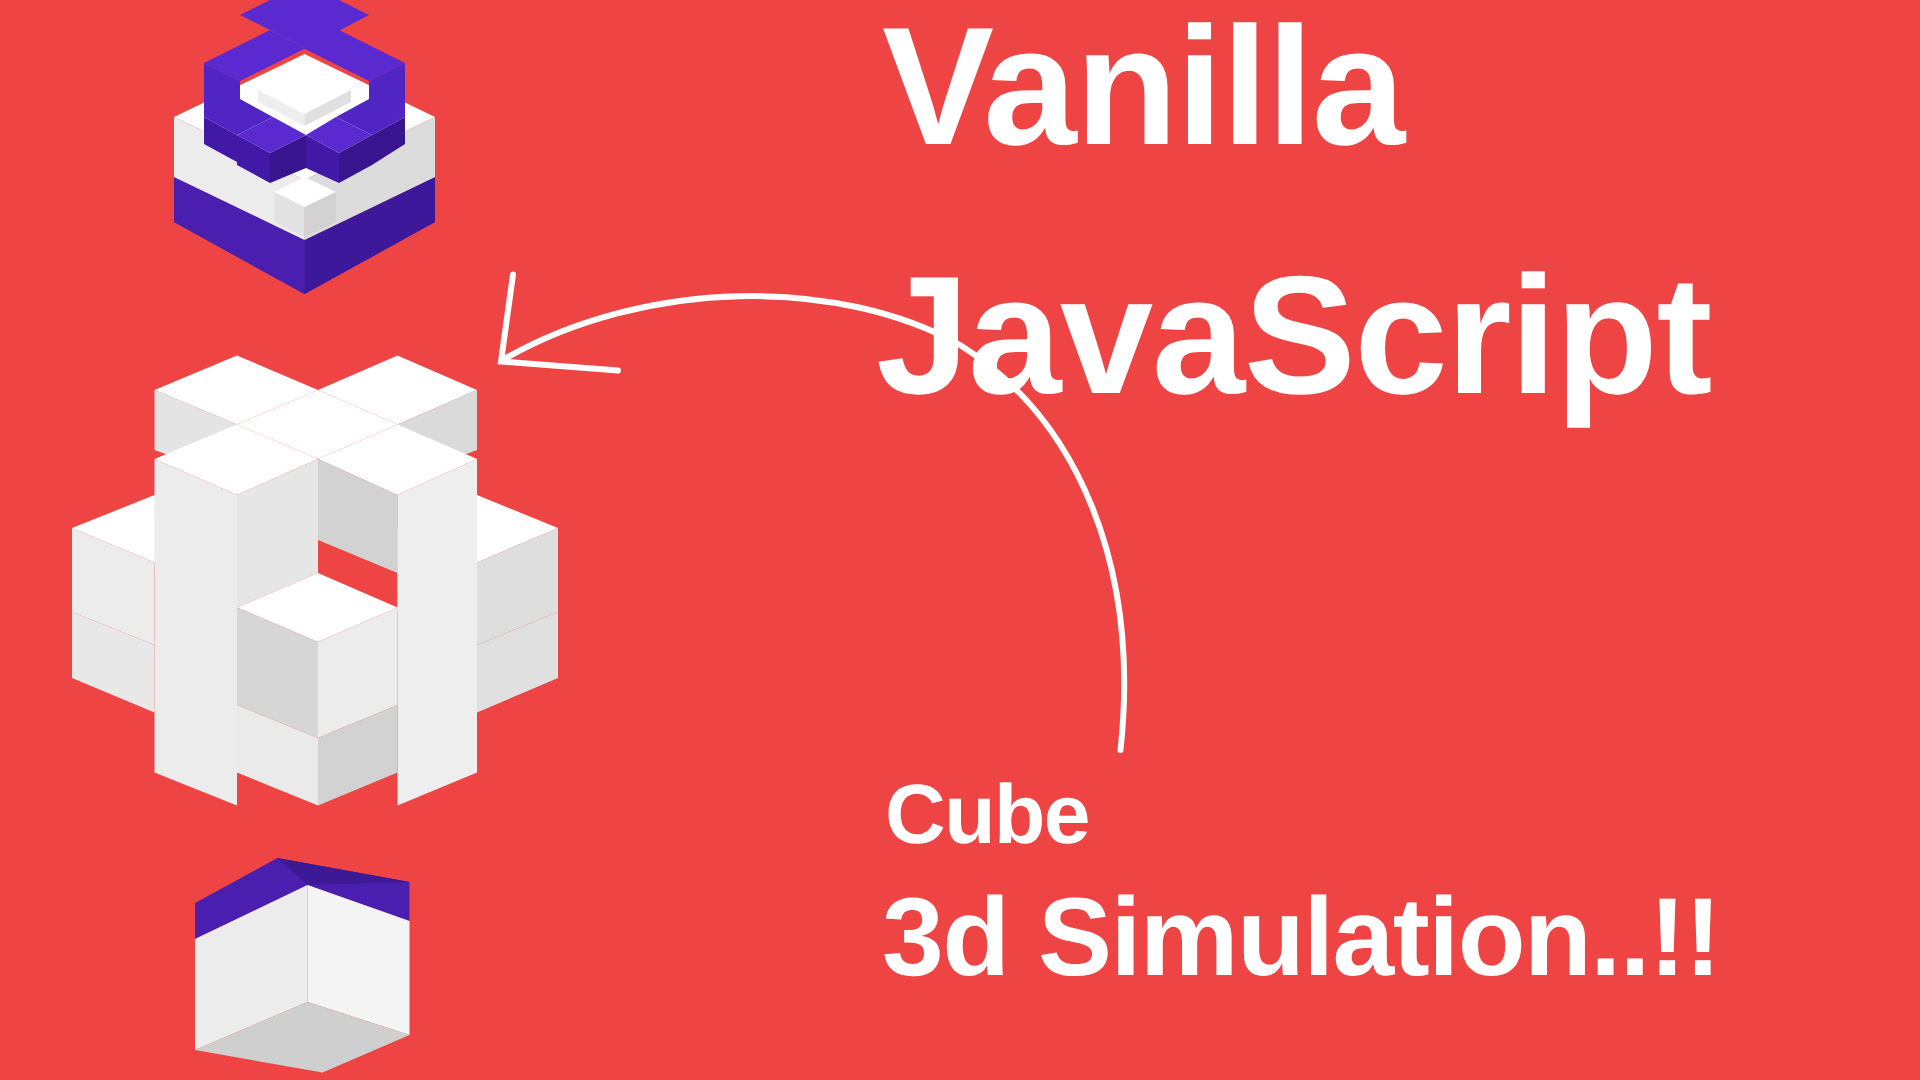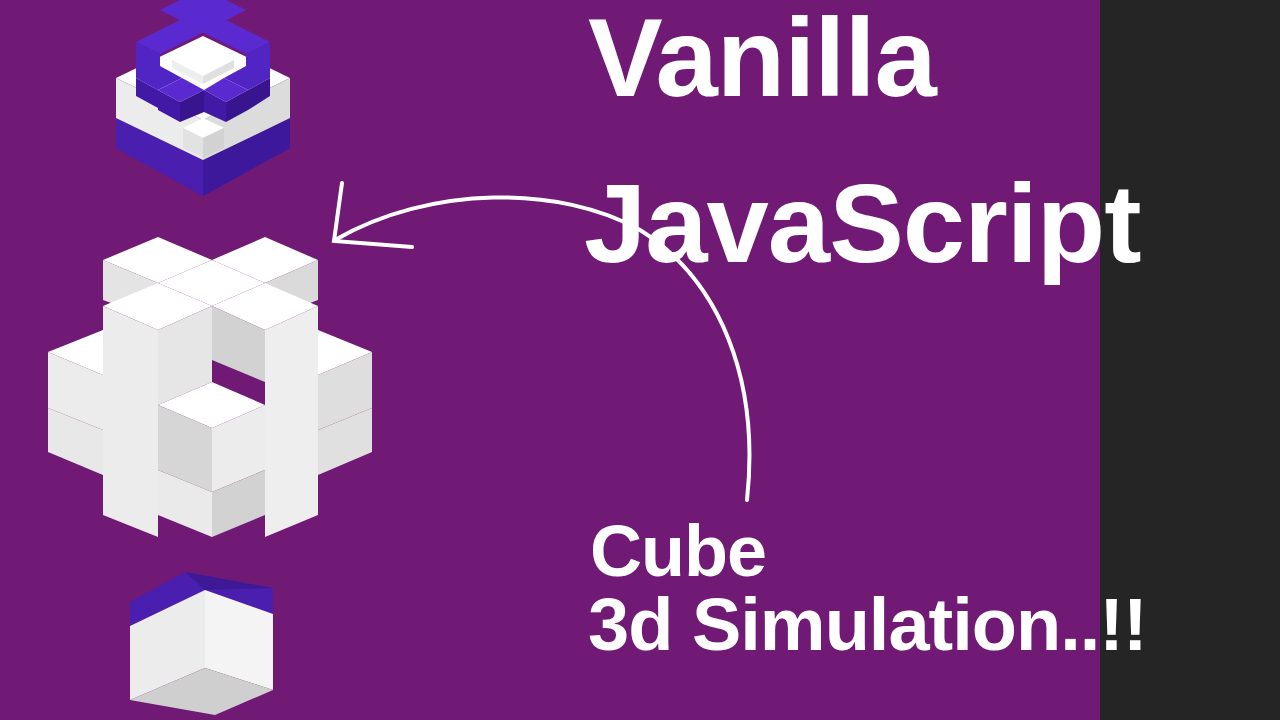--- a/index.html
+++ b/index.html
@@ -5,23 +5,23 @@
     html, body {
       margin: 0;
       padding: 0;
       width: 1280px;
       height: 720px;
       overflow: hidden;
       background: #252525;
     }
     .stage {
       position: relative;
-      width: 1100px;
+      width: 1280px;
       height: 720px;
-      background: #701a75;
+      background: #ef4444;
     }
     .art {
       position: absolute;
       left: 0;
       top: 0;
     }
     .title {
       position: absolute;
       color: #ffffff;
       font-family: "Liberation Sans", "DejaVu Sans", sans-serif;
@@ -34,21 +34,21 @@
     .t-line2 { left: 584px; top: 168px; font-size: 112px; }
     .sub {
       position: absolute;
       color: #ffffff;
       font-family: "Liberation Sans", "DejaVu Sans", sans-serif;
       font-weight: bold;
       white-space: nowrap;
       line-height: 1;
       letter-spacing: -1px;
     }
-    .s-line1 { left: 590px; top: 515px; font-size: 72px; text-align: right; }
+    .s-line1 { left: 590px; top: 515px; font-size: 56px; text-align: right; }
     .s-line2 { left: 588px; top: 588px; font-size: 74px; }
   </style>
 </head>
 <body>
 
 <div class="stage">
 
   <svg class="art" width="1280" height="720" viewBox="0 0 1280 720">
 
     <g>

